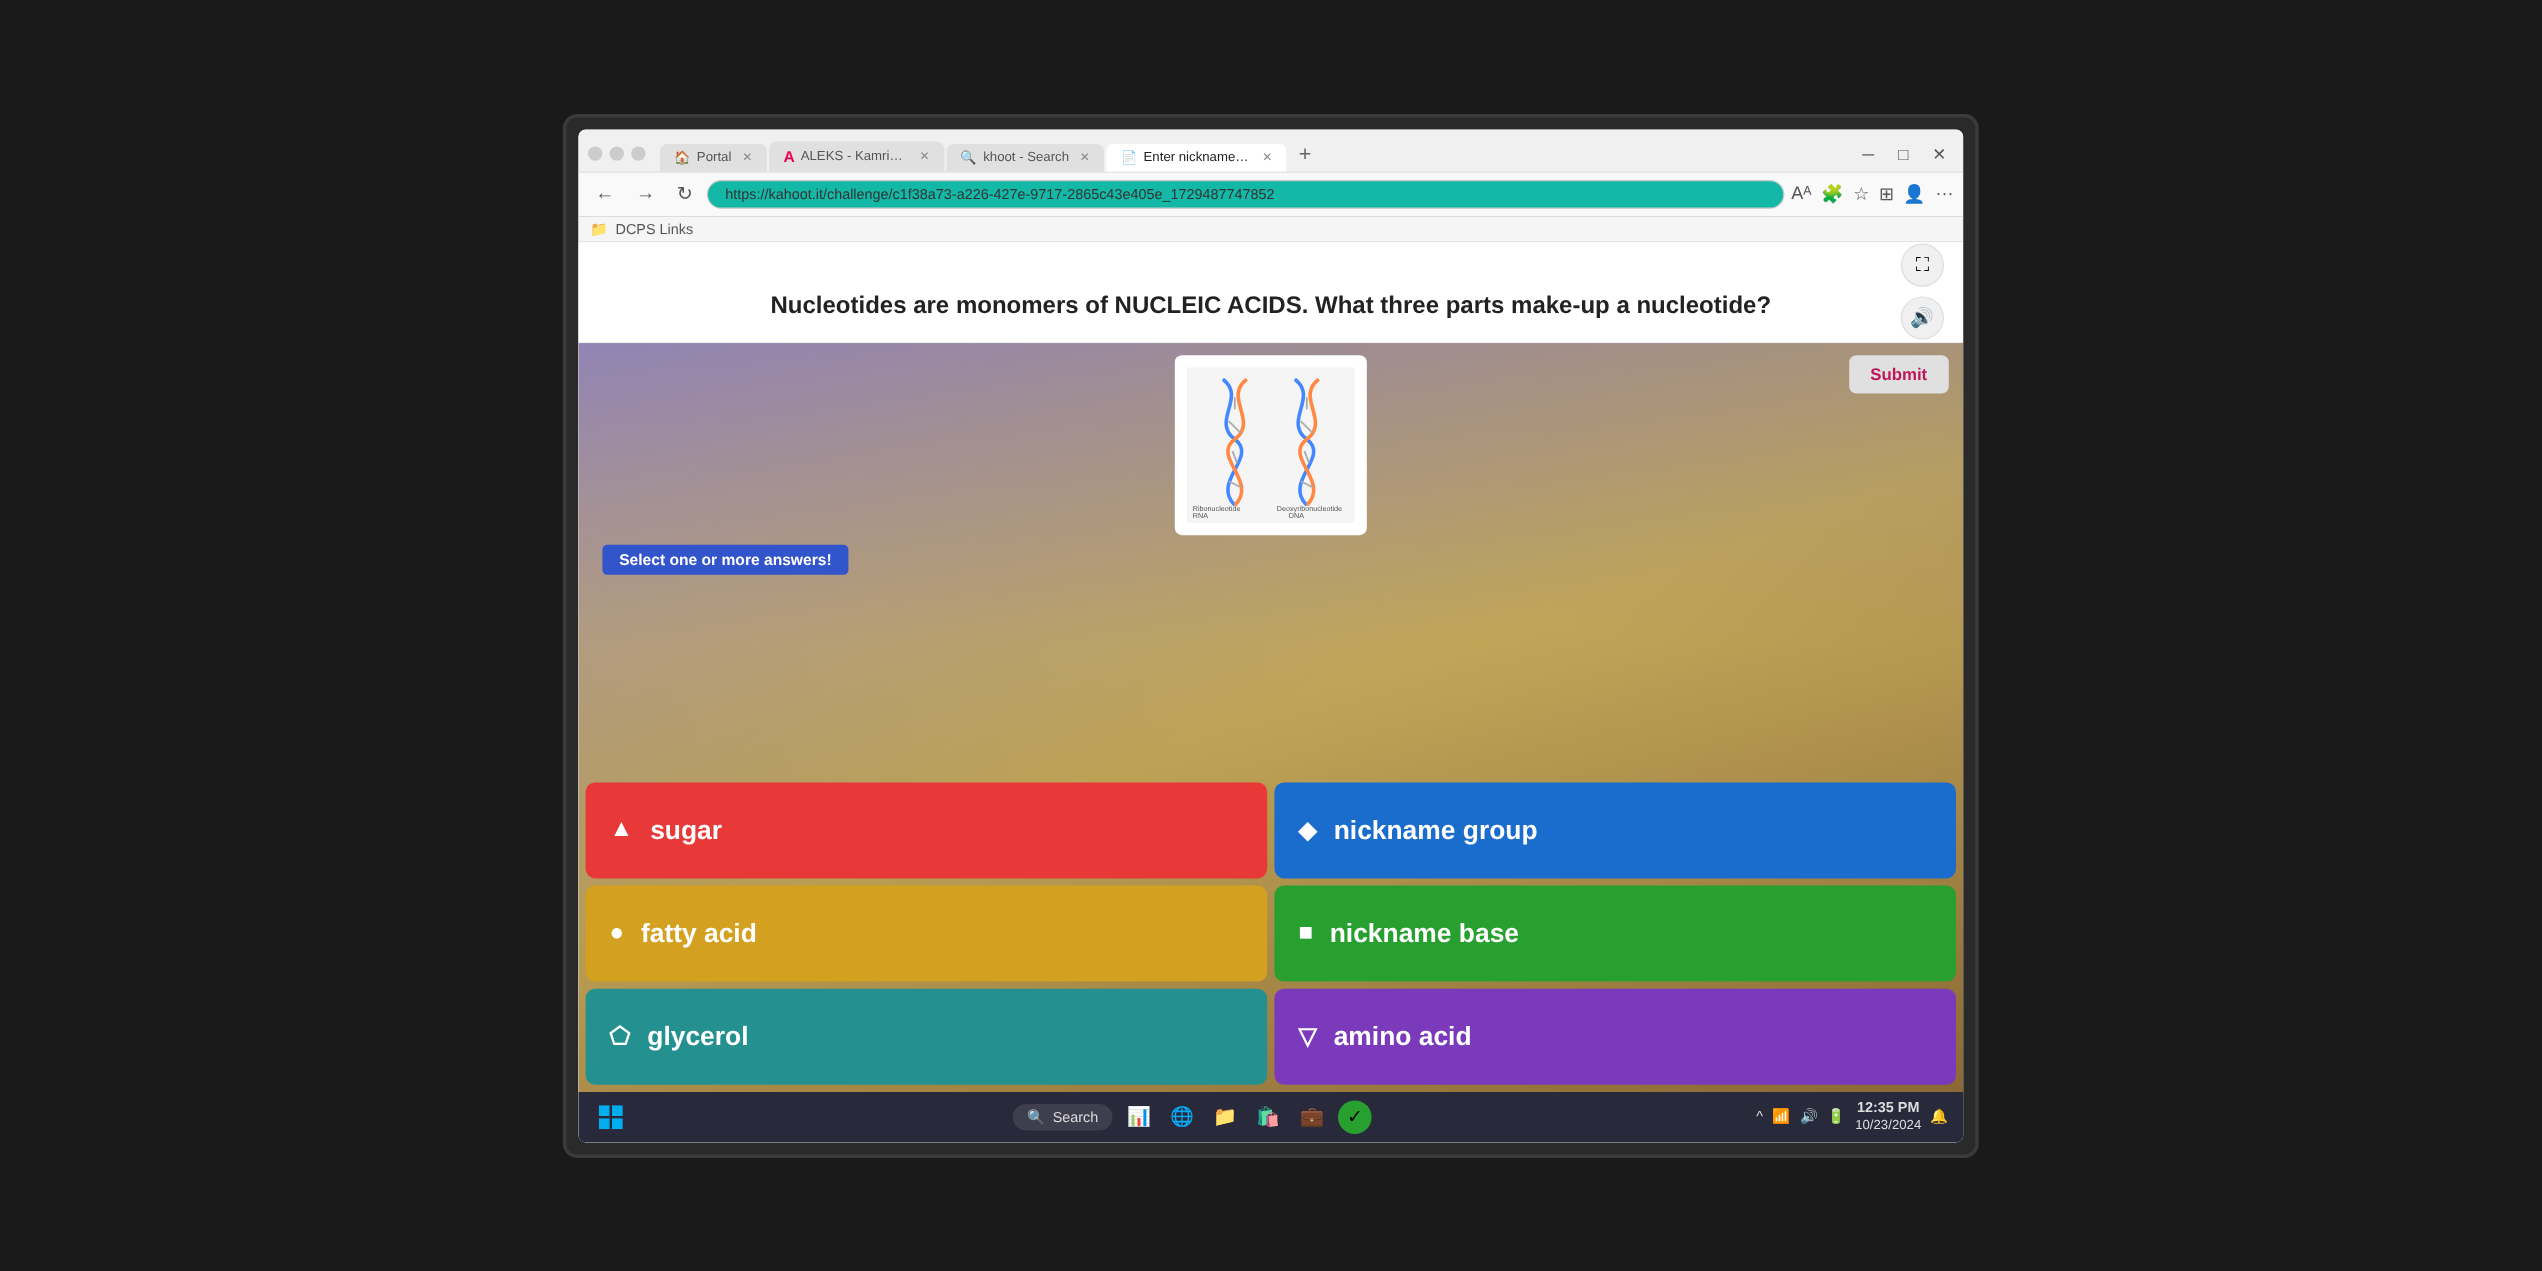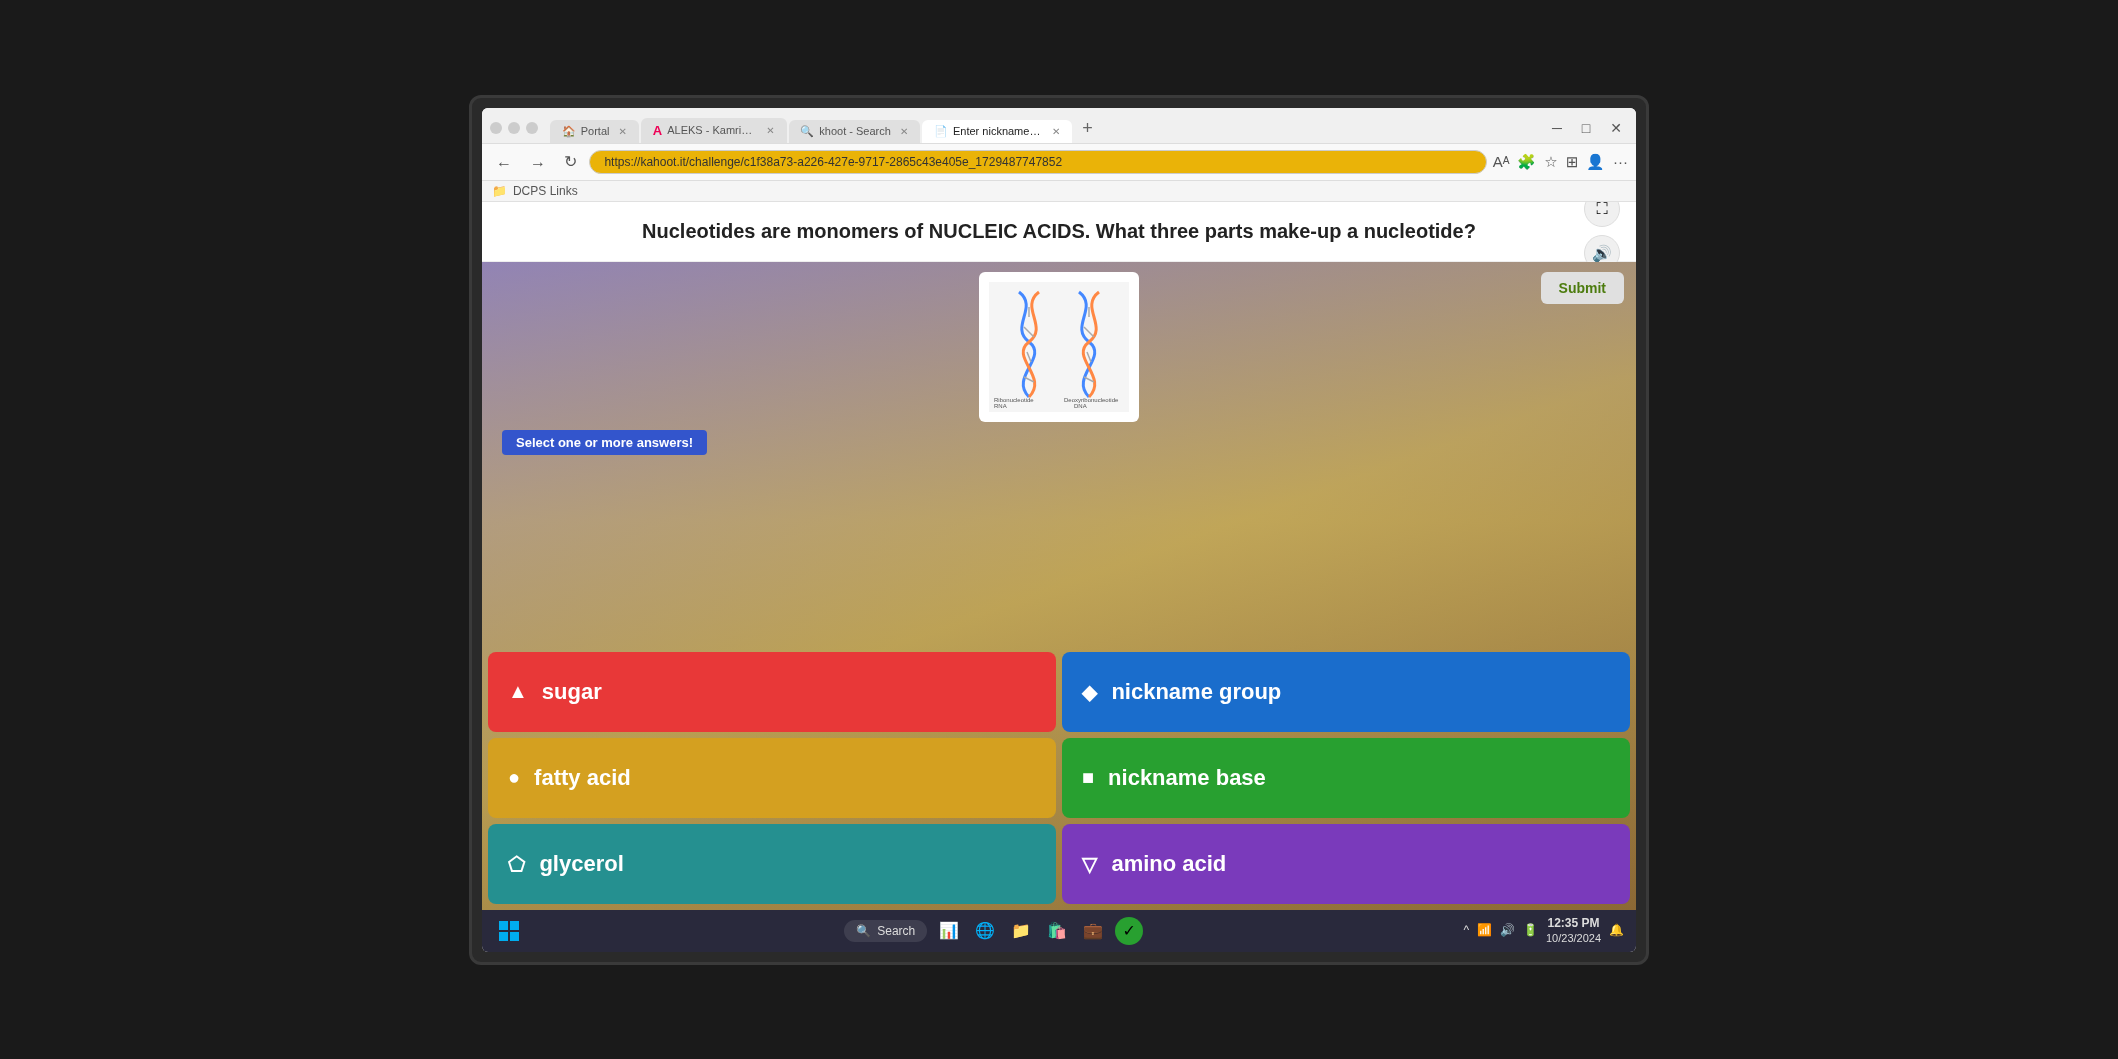--- a/index.html
+++ b/index.html
@@ -126,21 +126,21 @@
       font-size: 16px;
       color: #555;
       cursor: pointer;
       background: none;
       border: none;
       padding: 2px 6px;
     }
 
     .address-bar {
       flex: 1;
-      background: #eab308;
+      background: #14b8a6;
       border: 1px solid #ccc;
       border-radius: 20px;
       padding: 4px 14px;
       font-size: 12px;
       color: #333;
       display: flex;
       align-items: center;
     }
 
     .toolbar-icons {
@@ -176,20 +176,21 @@
       padding: 18px 40px;
       text-align: center;
       border-bottom: 1px solid #eee;
       position: relative;
     }
 
     .question-text {
       font-size: 20px;
       font-weight: 600;
       color: #222;
+      margin-top: 24px;
     }
 
     .header-icons {
       position: absolute;
       right: 16px;
       top: 50%;
       transform: translateY(-50%);
       display: flex;
       flex-direction: column;
       gap: 8px;
@@ -260,21 +261,21 @@
     .submit-btn {
       position: absolute;
       top: 10px;
       right: 12px;
       background: #e0e0e0;
       border: none;
       border-radius: 6px;
       padding: 8px 18px;
       font-size: 14px;
       font-weight: 600;
-      color: #4d7c0f;
+      color: #be185d;
       cursor: pointer;
     }
 
     
     .answers-grid {
       position: absolute;
       bottom: 0;
       left: 0;
       right: 0;
       display: grid;

